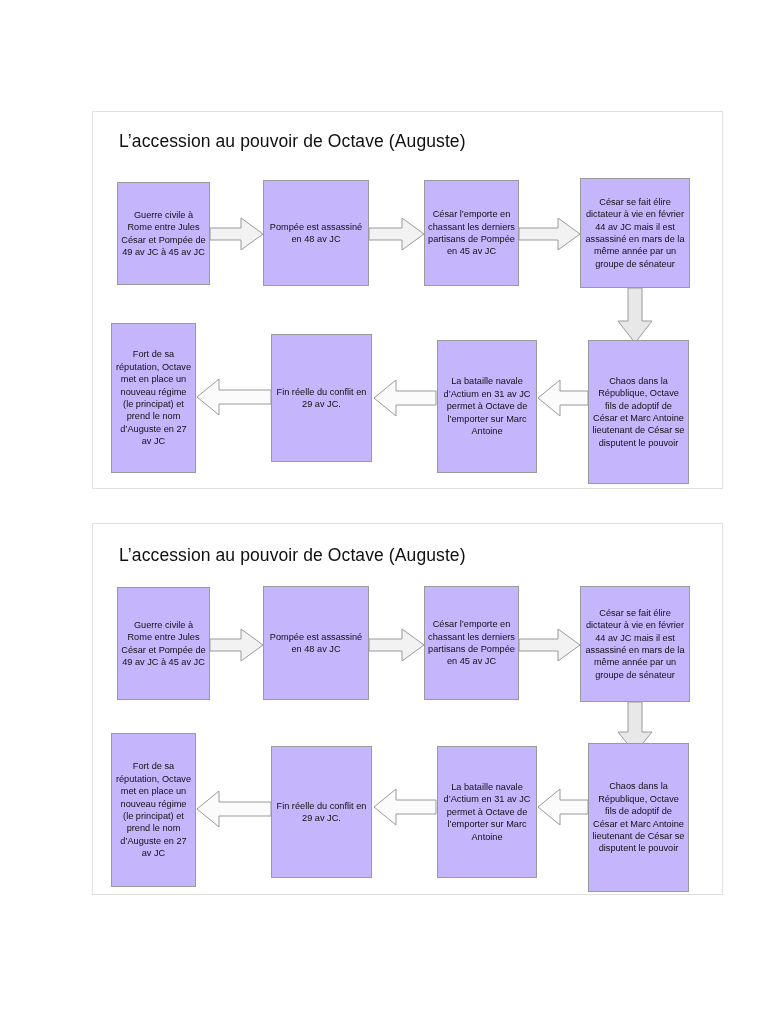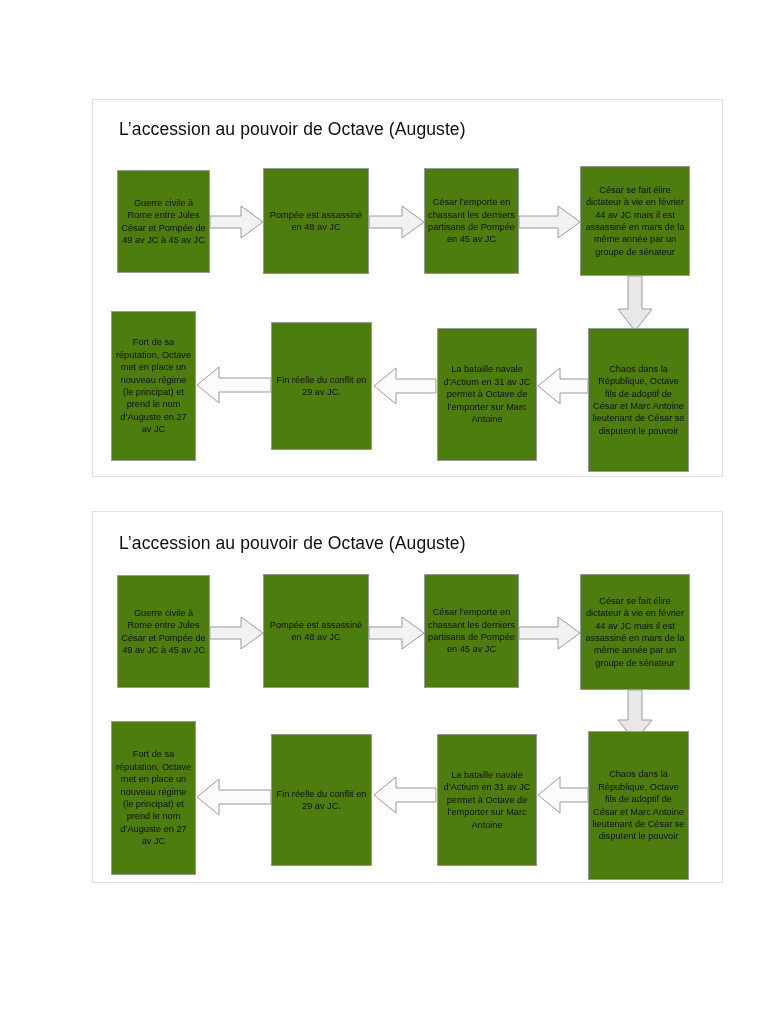--- a/index.html
+++ b/index.html
@@ -10,21 +10,21 @@
   body {
     width: 768px;
     height: 1024px;
     position: relative;
     font-family: "Liberation Sans", "DejaVu Sans", sans-serif;
     overflow: hidden;
   }
 
   .page {
     position: absolute;
-    top: 0; left: 0;
+    top: 12px; left: 0;
     width: 768px;
     height: 724px;
   }
 
   
   .diagram {
     position: absolute;
     background: #ffffff;
     border: 1px solid #dfdfdf;
     box-sizing: border-box;
@@ -41,21 +41,21 @@
     letter-spacing: 0.1px;
     white-space: nowrap;
   }
   .d1 .diagram-title { top: 19px; }
   .d2 .diagram-title { top: 21px; }
 
   
   .pbox {
     position: absolute;
     box-sizing: border-box;
-    background: #4d7c0f;
+    background: #c4b5fd;
     border: 1px solid #9a9a9a;
     color: #111111;
     font-size: 9.2px;
     line-height: 12.4px;
     text-align: center;
     display: flex;
     align-items: center;
     justify-content: center;
     padding: 2px 3px;
   }

